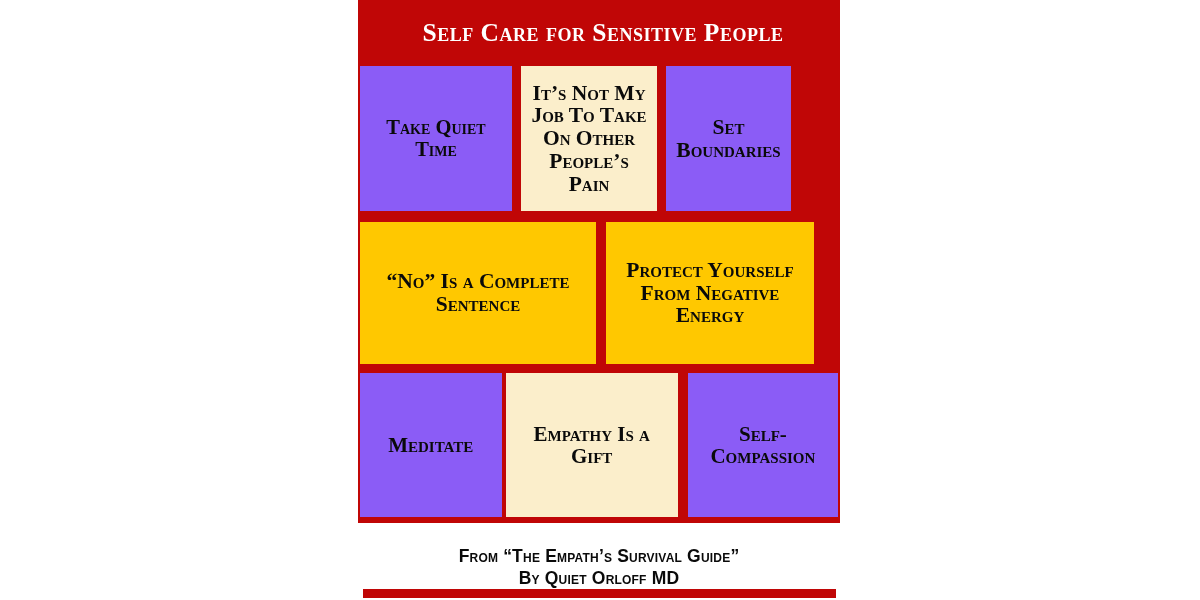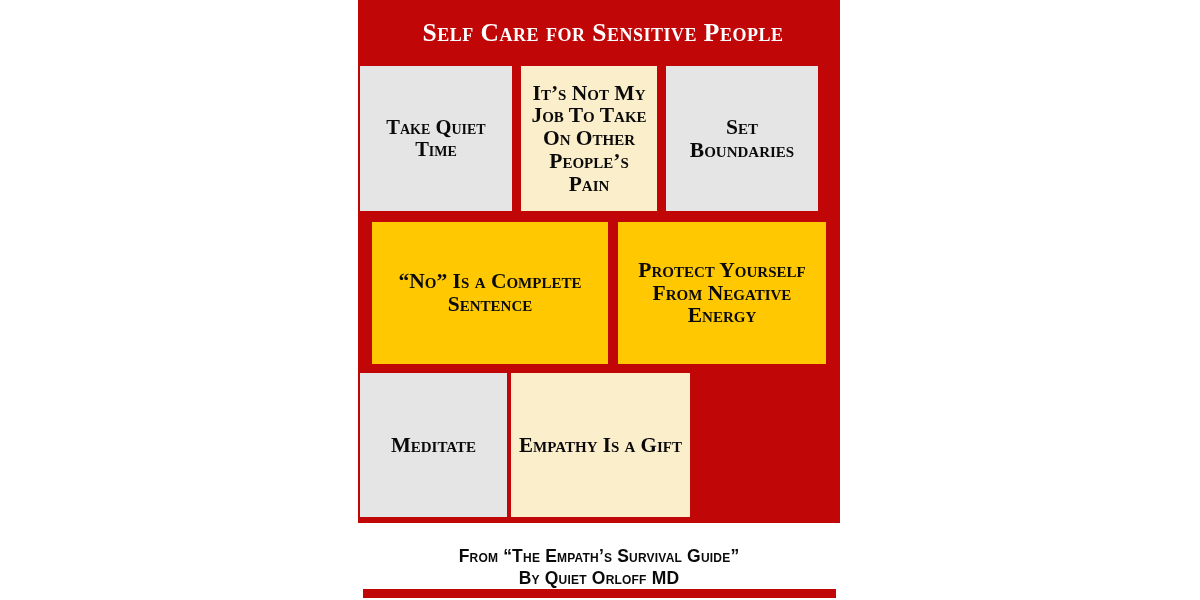--- a/index.html
+++ b/index.html
@@ -32,45 +32,45 @@
     letter-spacing:.5px;
     line-height:1;
     text-align:center;
     white-space:nowrap;
   }
 
   
   .row{display:flex;width:100%;box-sizing:border-box;}
   .row-1{height:145px;flex:0 0 145px;padding:0 2px;}
   .row-gap{height:11px;flex:0 0 11px;}
-  .row-2{height:142px;flex:0 0 142px;padding:0 2px;justify-content:center;}
+  .row-2{height:142px;flex:0 0 142px;padding:0 2px;}
   .row-gap2{height:9px;flex:0 0 9px;}
   .row-3{height:144px;flex:0 0 144px;padding:0 2px;}
   .row-gap3{height:6px;flex:0 0 6px;}
 
   .cell{
     display:flex;align-items:center;justify-content:center;
     text-align:center;
     box-sizing:border-box;
     font-family:"Liberation Serif",serif;
     font-weight:bold;
     color:#0a0a0a;
     font-variant:small-caps;
     line-height:1.06;
     padding:4px 6px;
     overflow:hidden;
   }
-  .c-orange{background:#e5e5e5;}
+  .c-orange{background:#8b5cf6;}
   .c-cream{background:#fbeecb;}
   .c-yellow{background:#ffc800;}
 
   
   .r1-a{width:152px;margin-right:9px;font-size:20.5px;}
   .r1-b{width:136px;margin-right:9px;font-size:21.5px;}
-  .r1-c{width:152px;font-size:21.5px;}
+  .r1-c{width:125px;font-size:21.5px;}
 
   
   .r2-a{width:236px;margin-right:10px;font-size:21.5px;}
   .r2-b{width:208px;font-size:21.5px;}
 
   
   .r3-a{width:147px;margin-right:4px;font-size:21px;}
   .r3-b{width:179px;margin-right:10px;font-size:21px;}
   .r3-c{width:156px;font-size:21px;}
 
@@ -120,20 +120,21 @@
     <div class="row row-2">
       <div class="cell c-yellow r2-a">“No” Is a Complete Sentence</div>
       <div class="cell c-yellow r2-b">Protect Yourself From Negative Energy</div>
     </div>
 
     <div class="row-gap2"></div>
 
     <div class="row row-3">
       <div class="cell c-orange r3-a">Meditate</div>
       <div class="cell c-cream r3-b">Empathy Is a Gift</div>
+      <div class="cell c-orange r3-c">Self-Compassion</div>
     </div>
 
     <div class="row-gap3"></div>
   </div>
 
   <div class="footer">
     <div class="footer-line l1">From “The Empath’s Survival Guide”</div>
     <div class="footer-line l2">By Quiet Orloff MD</div>
   </div>
 

